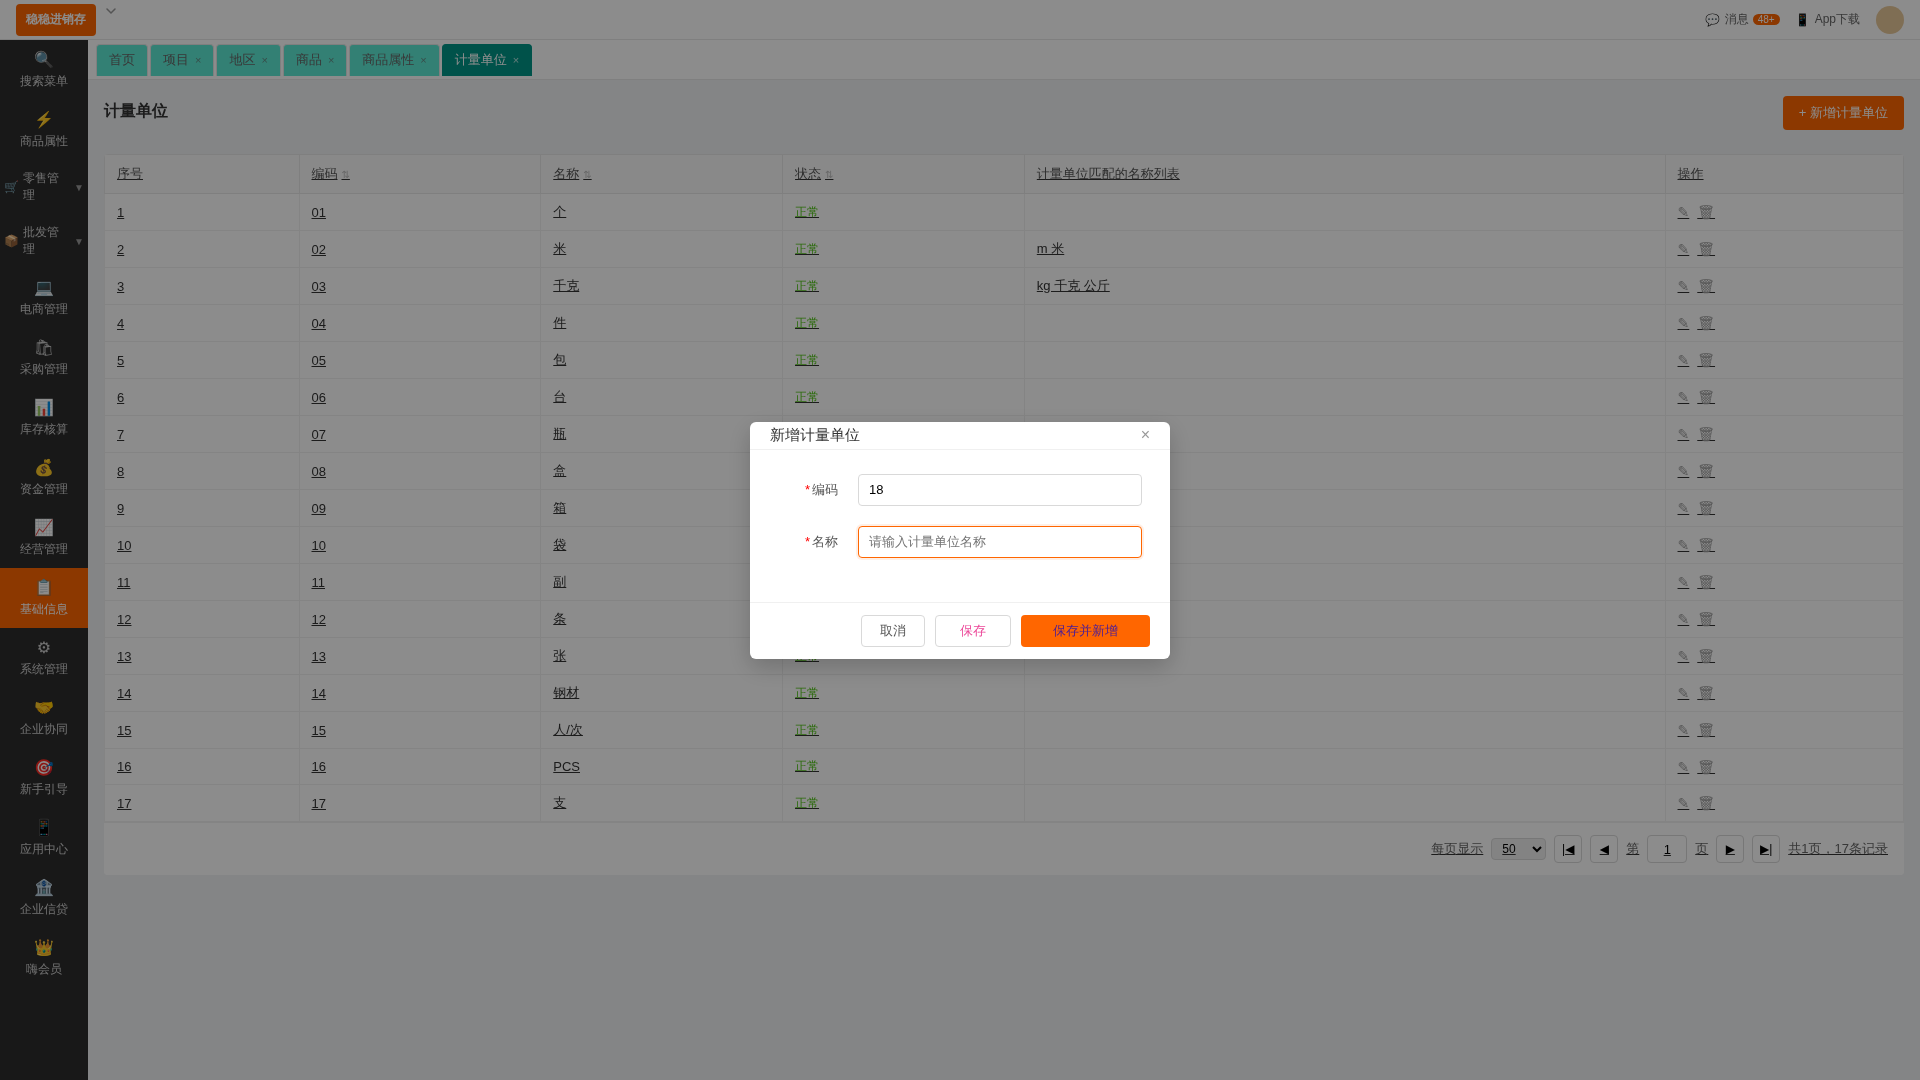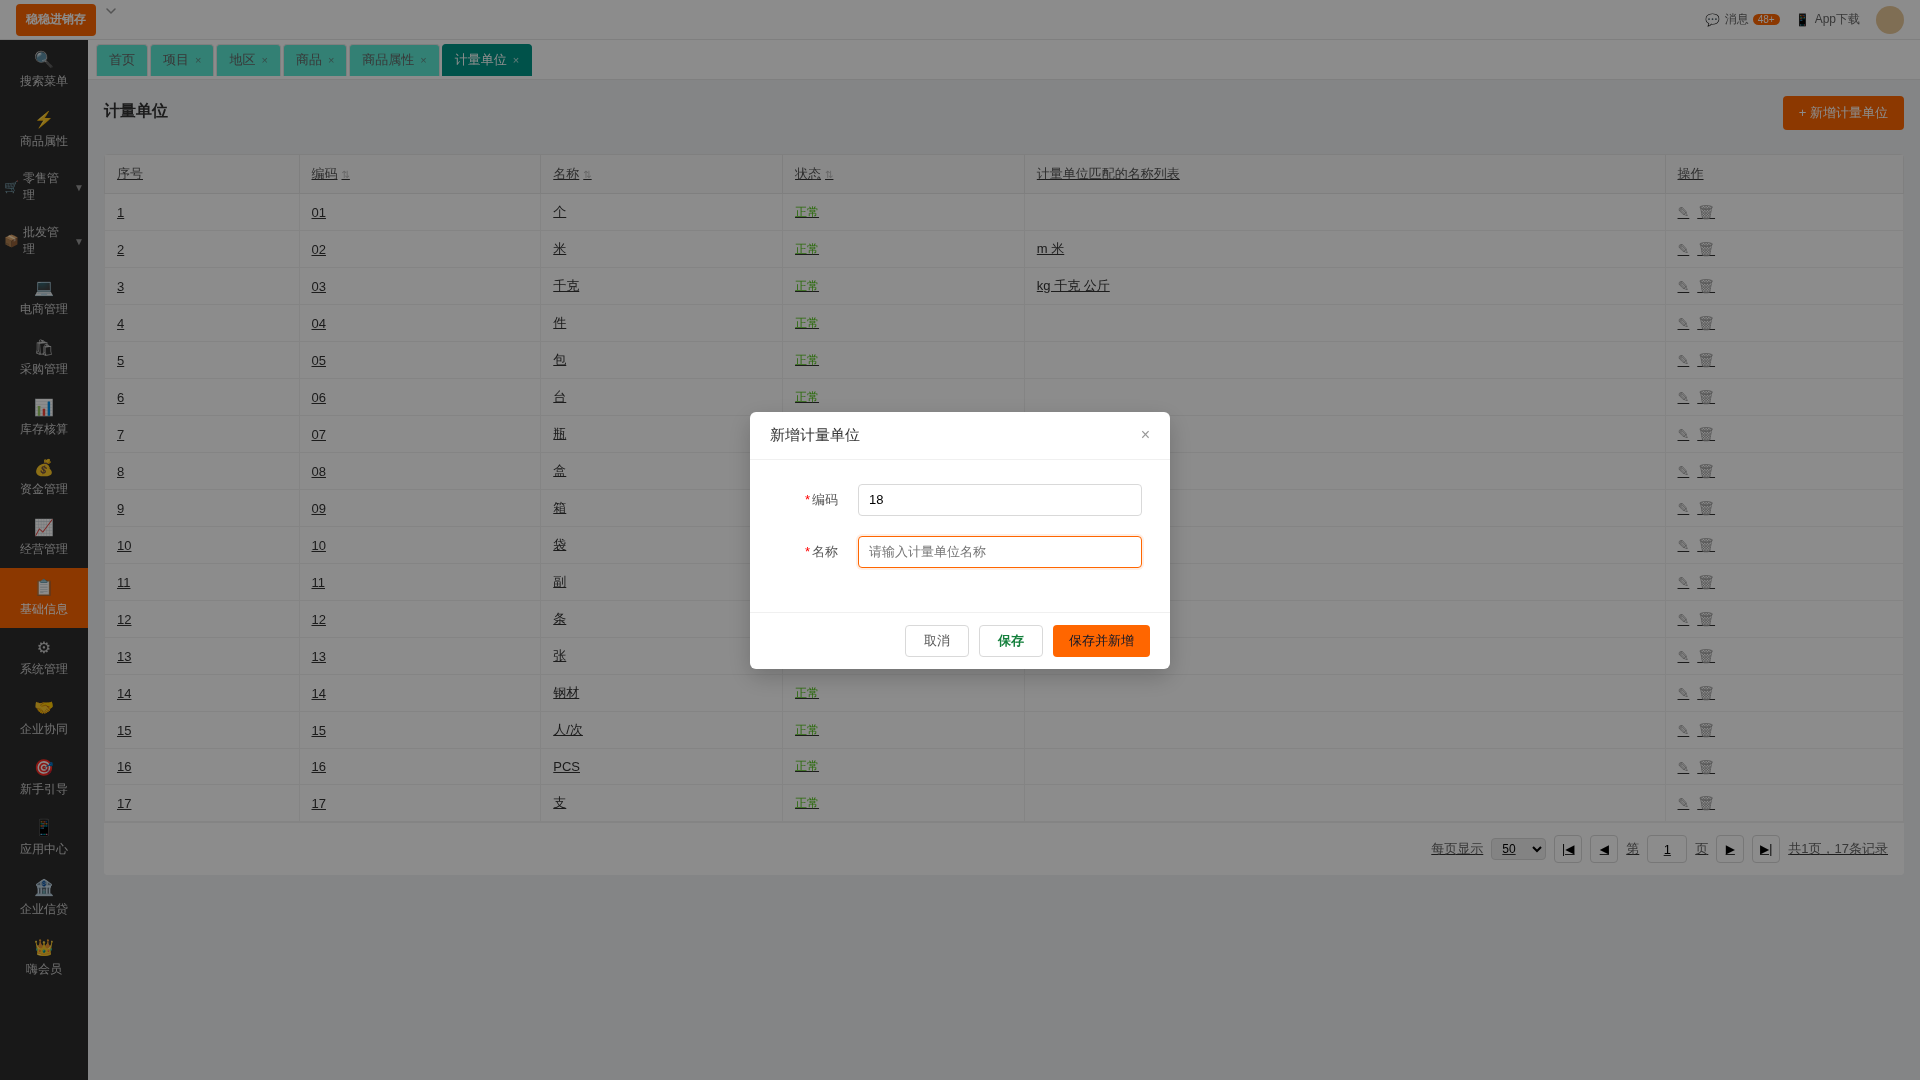--- a/index.html
+++ b/index.html
@@ -273,21 +273,21 @@
 
     
     .modal {
       background: white;
       border-radius: 6px;
       width: 420px;
       box-shadow: 0 8px 24px rgba(0,0,0,0.2);
       overflow: hidden;
     }
     .modal-header {
-      padding: 14px 20px;
+      padding: 4px 20px;
       border-bottom: 1px solid #f0f0f0;
       display: flex;
       align-items: center;
       justify-content: space-between;
       font-size: 15px;
       font-weight: 500;
       gap: 36px;
     }
     .modal-close {
       cursor: pointer;
@@ -337,33 +337,32 @@
     .btn-cancel {
       padding: 6px 18px;
       border: 1px solid #d9d9d9;
       background: white;
       border-radius: 4px;
       cursor: pointer;
       font-size: 13px;
       color: #555;
     }
     .btn-save {
-      padding: 6px 18px;
+      padding: 6px 24px;
       border: 1px solid #d9d9d9;
       background: white;
       border-radius: 4px;
       cursor: pointer;
       font-size: 13px;
-      color: #15803d;
-      font-weight: bold;
+      color: #ec4899;
     }
     .btn-save-new {
-      padding: 6px 16px;
+      padding: 6px 32px;
       background: #f60;
-      color: #0f172a;
+      color: #4c1d95;
       border: none;
       border-radius: 4px;
       cursor: pointer;
       font-size: 13px;
     }
 
     .sort-icon { font-size: 10px; color: #bbb; margin-left: 2px; }
     .col-sort { display: flex; align-items: center; gap: 2px; }
   </style>
 </head>

